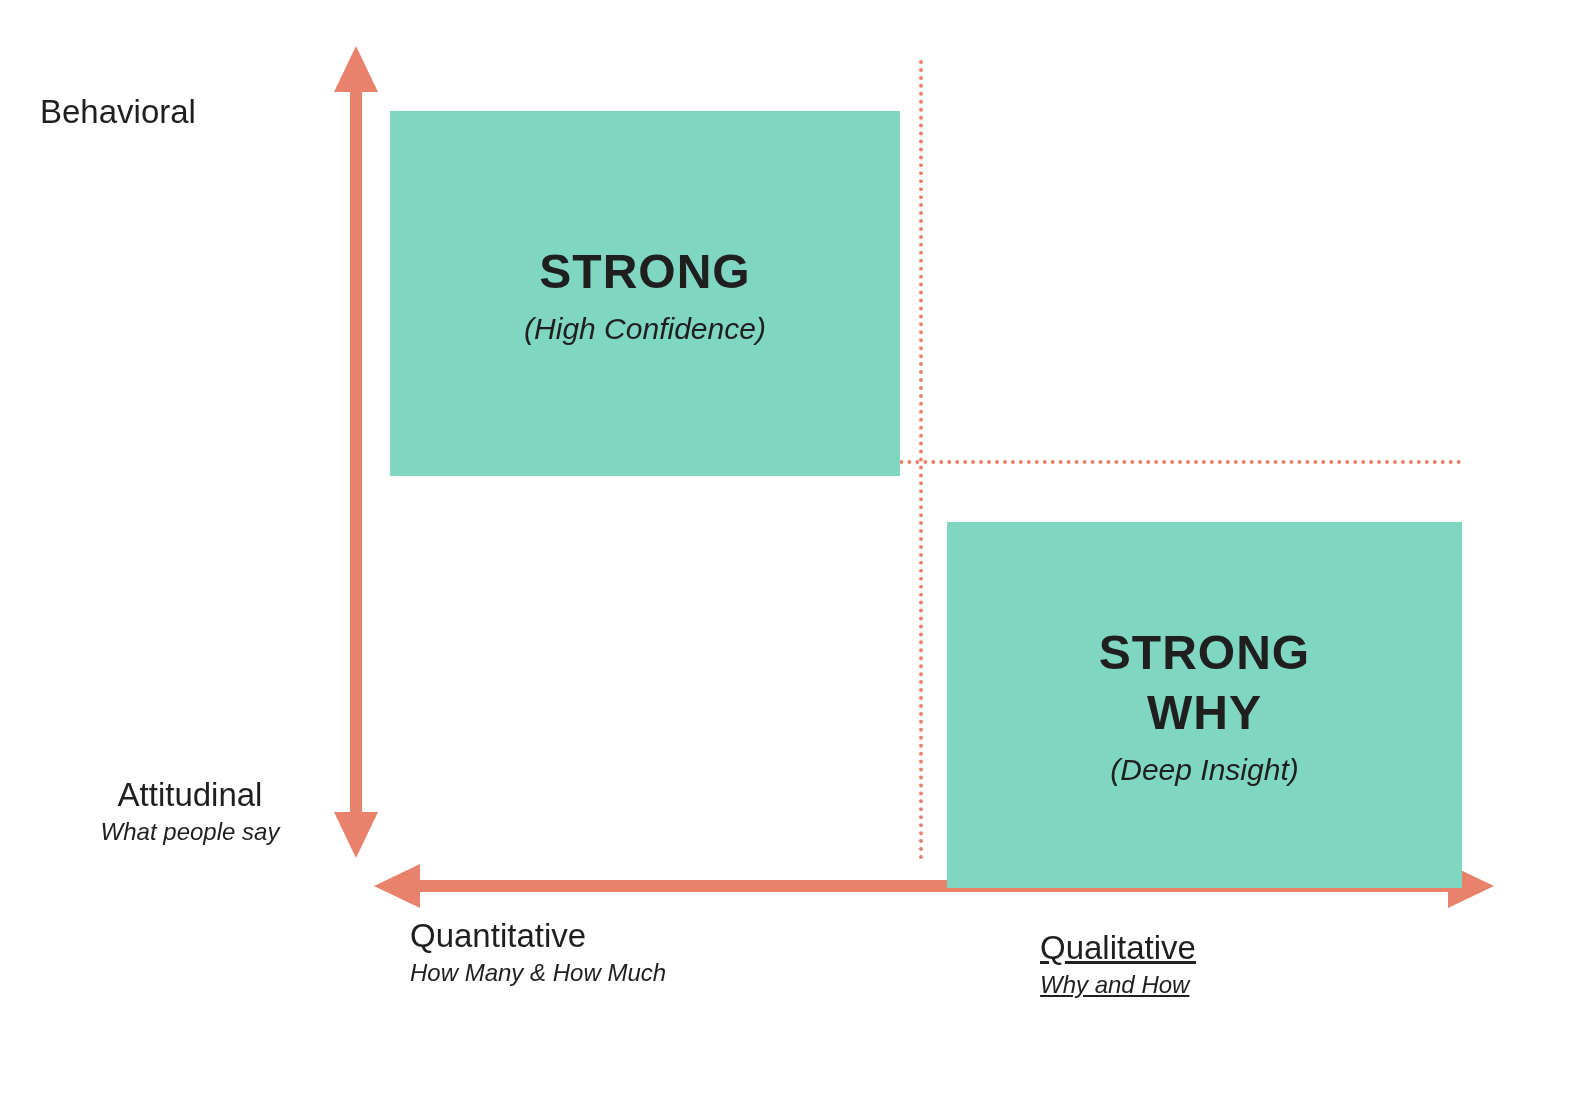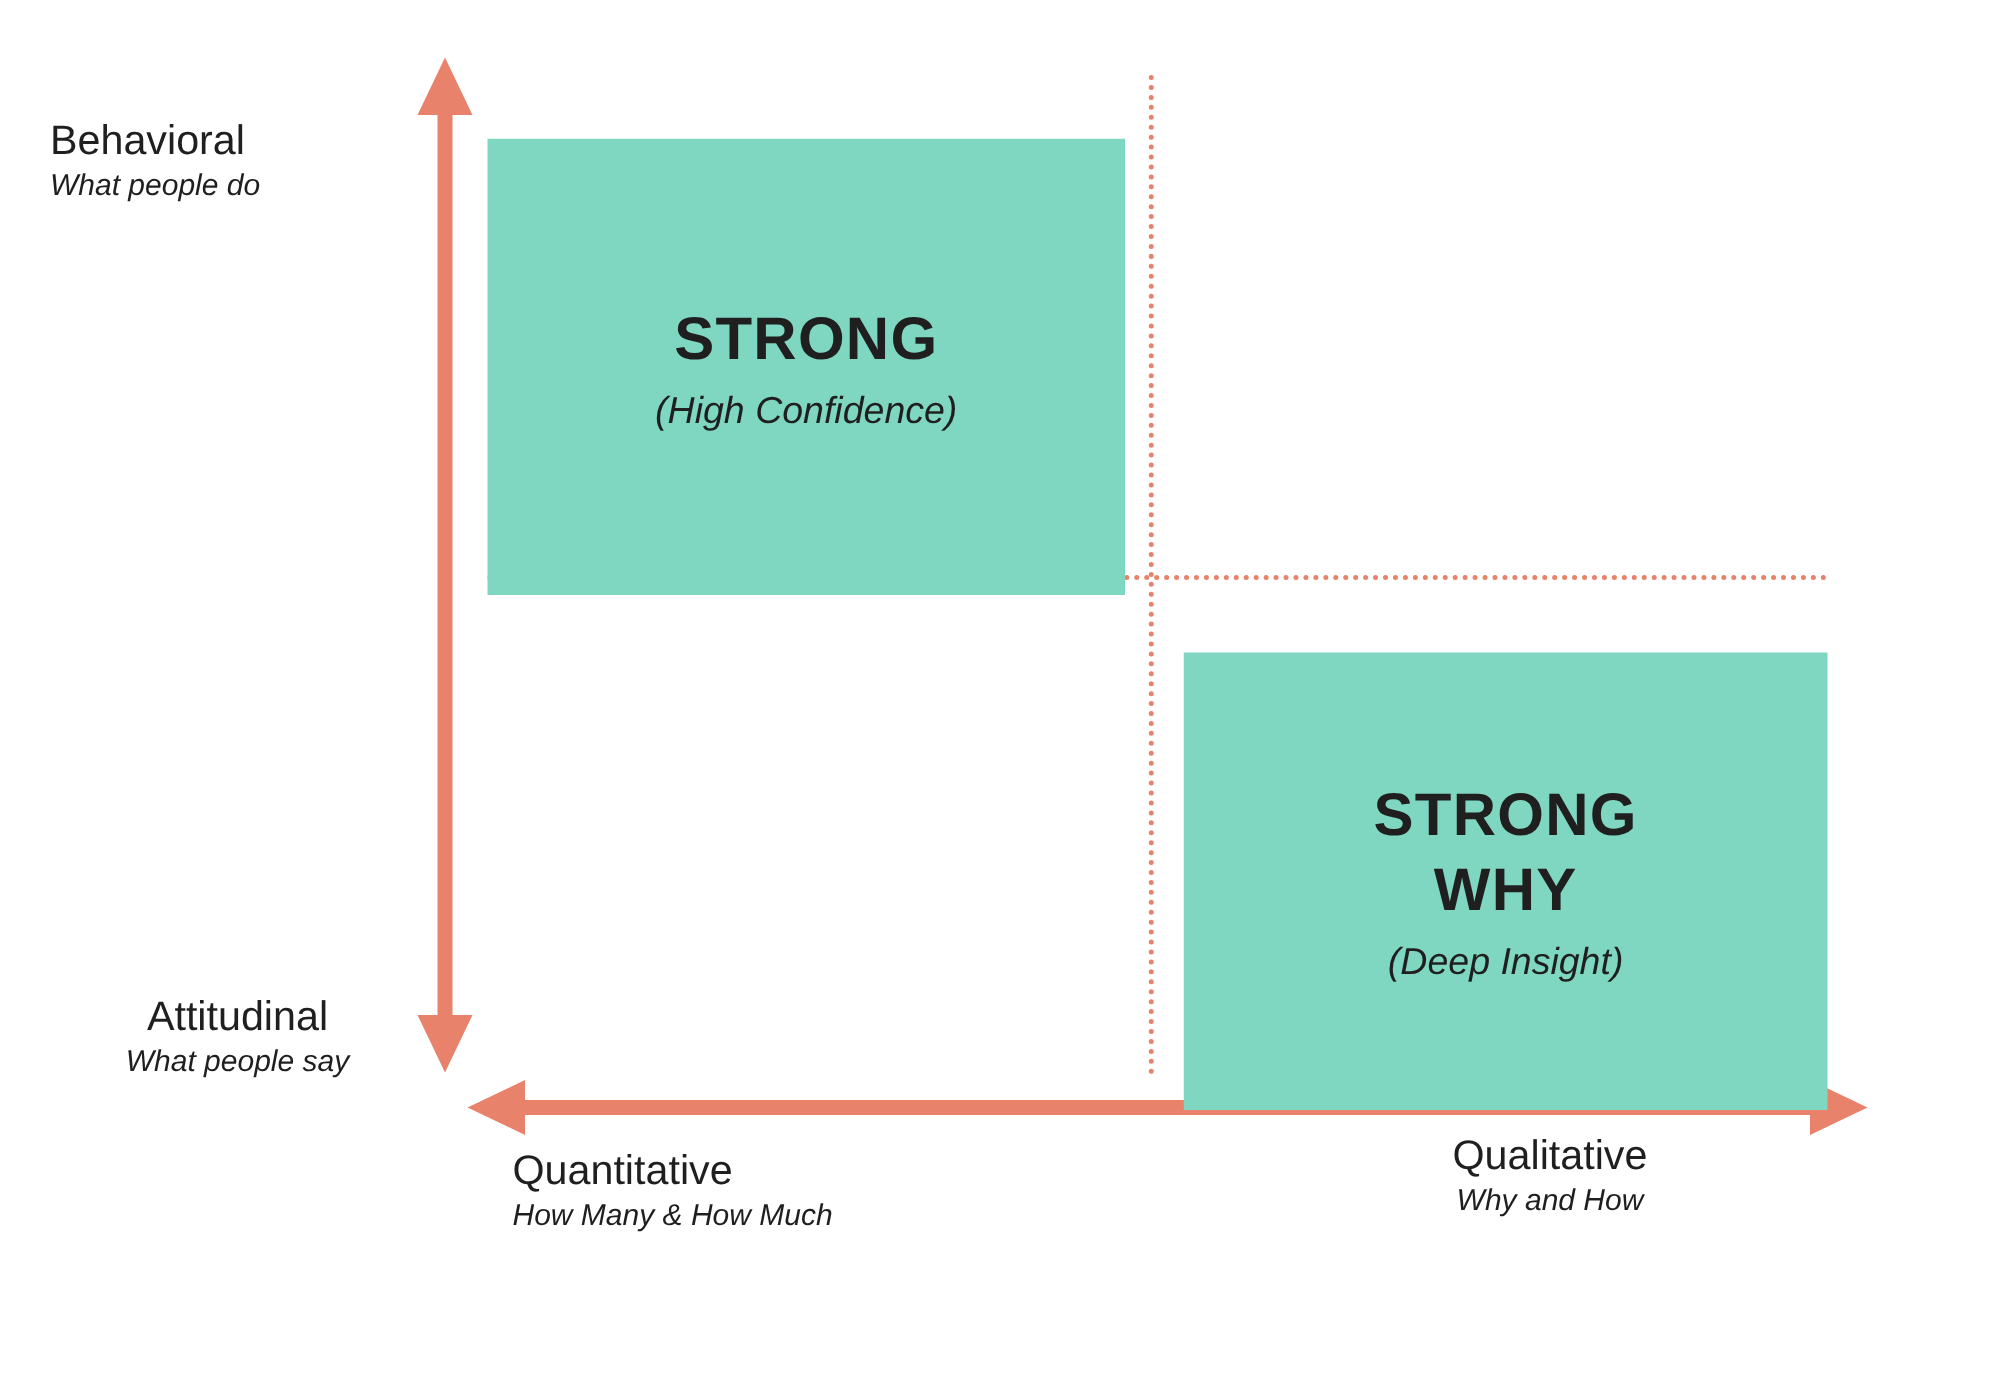--- a/index.html
+++ b/index.html
@@ -128,33 +128,34 @@
     font-style: italic;
     color: var(--text);
     line-height: 1.4;
   }
   .y-top {
     left: 40px; top: 92px;
     width: 300px;
     text-align: left;
   }
   .y-bottom {
-    left: 40px; top: 793px;
+    left: 40px; top: 775px;
     width: 300px;
     text-align: center;
   }
   .x-left {
     left: 410px; top: 916px;
     width: 420px;
     text-align: left;
   }
   .x-right {
-    left: 1040px; top: 904px;
+    left: 1040px; top: 928px;
     width: 400px;
-    text-align: center;
+    text-align: left;
+    text-decoration: underline;
   }
 </style>
 </head>
 <body>
 
 <div class="canvas">
 
   <div class="v-head-top"></div>
   <div class="v-shaft"></div>
   <div class="v-head-bottom"></div>
@@ -176,21 +177,20 @@
   <div class="quad quad-bottom-right">
     <div class="quad-title">
       <div>STRONG</div>
       <div>WHY</div>
     </div>
     <div class="quad-subtitle">(Deep Insight)</div>
   </div>
 
   <div class="axis-label-block y-top">
     <div class="axis-main">Behavioral</div>
-    <div class="axis-sub">What people do</div>
   </div>
   <div class="axis-label-block y-bottom">
     <div class="axis-main">Attitudinal</div>
     <div class="axis-sub">What people say</div>
   </div>
 
   <div class="axis-label-block x-left">
     <div class="axis-main">Quantitative</div>
     <div class="axis-sub">How Many &amp; How Much</div>
   </div>

